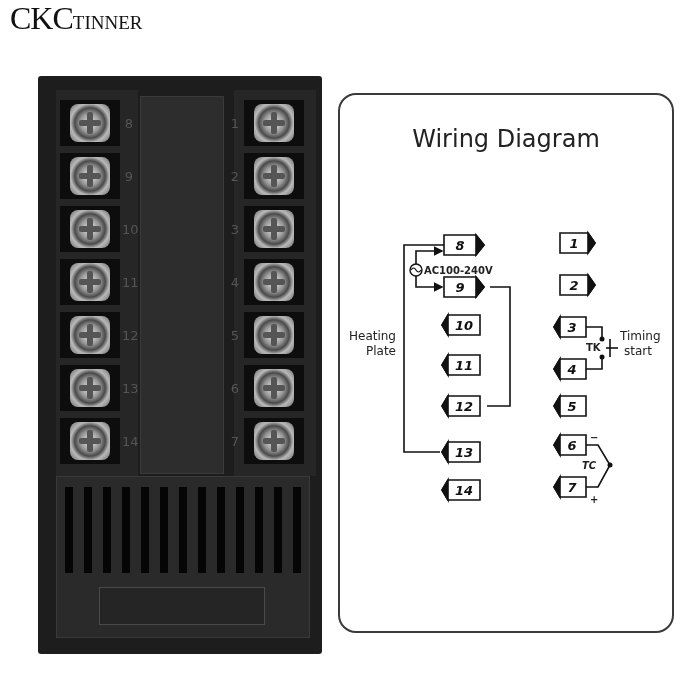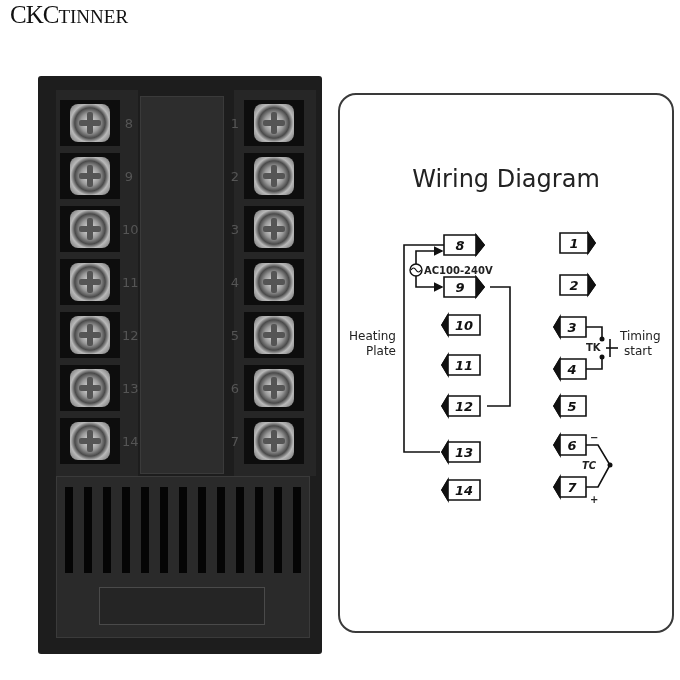--- a/index.html
+++ b/index.html
@@ -1,18 +1,18 @@
 <!DOCTYPE html>
 <html><head>
 <meta charset="utf-8">
 <style>
   html, body { margin: 0; padding: 0; }
   body { width: 680px; height: 680px; background: #ffffff; position: relative; overflow: hidden; font-family: "DejaVu Sans", sans-serif; }
   .brand { position: absolute; left: 10px; top: 2px; font-family: "Liberation Serif", "DejaVu Serif", serif; color: #111; line-height: 1; }
-  .brand .big { font-size: 25px; letter-spacing: -1px; }
+  .brand .big { font-size: 32px; letter-spacing: -1px; }
   .brand .small { font-size: 19px; letter-spacing: 0px; }
 
   
   .device { position: absolute; left: 38px; top: 76px; width: 284px; height: 578px; background: #1d1d1d; border-radius: 3px; }
   .strip { position: absolute; top: 14px; width: 82px; height: 386px; background: #262626; }
   .strip.left { left: 18px; }
   .strip.right { left: 196px; }
   .center-panel { position: absolute; left: 102px; top: 20px; width: 82px; height: 376px; background: #2d2d2d; border: 1px solid #3a3a3a; }
   .terminal { position: absolute; width: 60px; height: 46px; background: #0d0d0d; }
   .screw { position: absolute; left: 10px; top: 4px; width: 40px; height: 38px; border-radius: 8px;
@@ -20,21 +20,21 @@
   .screw::before { content: ""; position: absolute; left: 17px; top: 8px; width: 6px; height: 22px; background: #555; border-radius: 2px; }
   .screw::after { content: ""; position: absolute; left: 9px; top: 16px; width: 22px; height: 6px; background: #555; border-radius: 2px; }
   .tnum { position: absolute; color: #555; font-size: 13px; font-family: "DejaVu Sans", sans-serif; width: 14px; text-align: center; }
   .grille { position: absolute; left: 18px; top: 400px; width: 252px; height: 160px; background: #2a2a2a; border: 1px solid #3a3a3a; }
   .slots { position: absolute; left: 8px; top: 10px; right: 8px; height: 86px; display: flex; justify-content: space-between; }
   .slot { width: 8px; height: 86px; background: #050505; }
   .label-window { position: absolute; left: 42px; top: 110px; width: 164px; height: 36px; border: 1px solid #4a4a4a; background: #252525; }
 
   
   .card { position: absolute; left: 338px; top: 93px; width: 332px; height: 536px; border: 2px solid #3a3a3a; border-radius: 18px; background: #fff; }
-  .card-title { position: absolute; left: 0; right: 0; top: 30px; text-align: center; font-size: 24px; color: #222; font-family: "DejaVu Sans", sans-serif; margin-top: 40px; }
+  .card-title { position: absolute; left: 0; right: 0; top: 30px; text-align: center; font-size: 24px; color: #222; font-family: "DejaVu Sans", sans-serif; }
   .diagram { position: absolute; left: 0; top: 0; }
   .pin-label { font-family: "DejaVu Sans", sans-serif; font-weight: bold; font-style: italic; font-size: 13px; fill: #111; }
   .txt { font-family: "DejaVu Sans", sans-serif; font-size: 12px; fill: #222; }
   .txt-b { font-family: "DejaVu Sans", sans-serif; font-size: 10px; font-weight: bold; fill: #222; }
 </style>
 </head>
 <body>
 
 <div class="brand">
   <span class="big">CKC</span><span class="small">TINNER</span>

